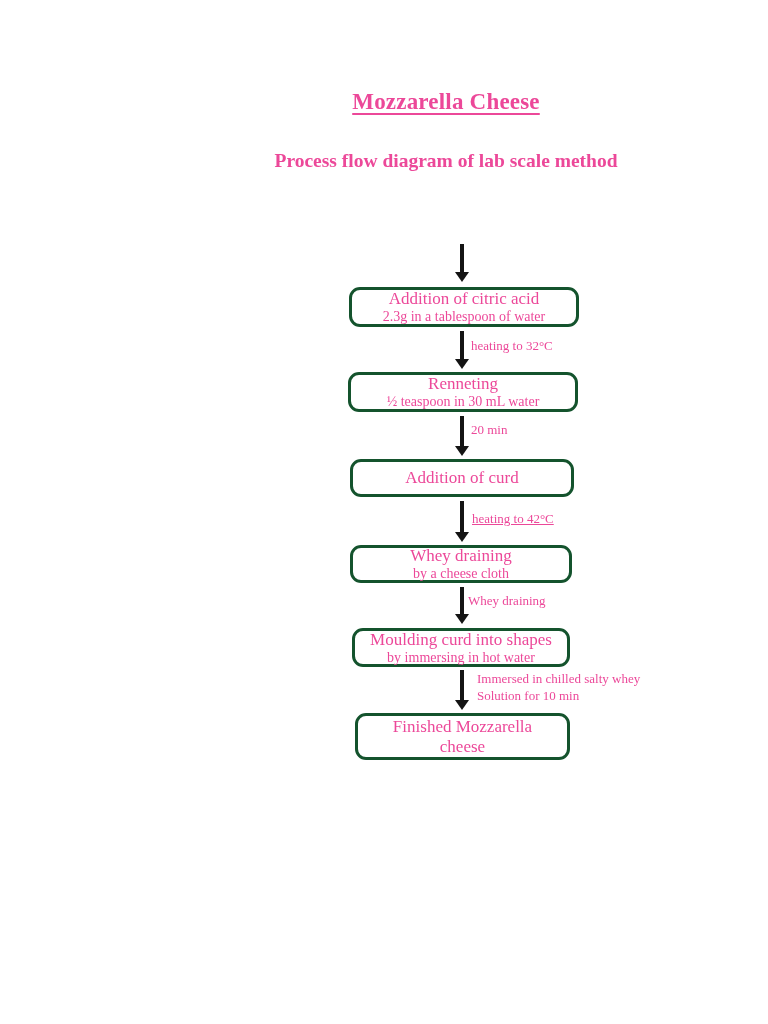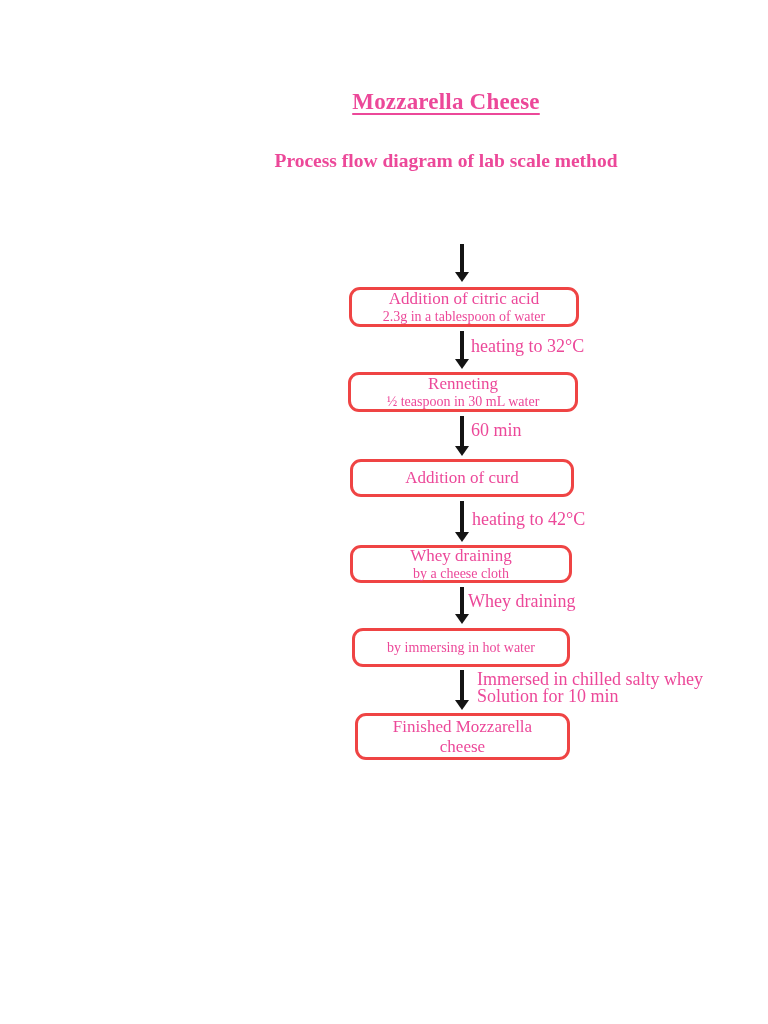--- a/index.html
+++ b/index.html
@@ -36,21 +36,21 @@
   .node-source {
     position: absolute;
     top: 204px; left: 288px; width: 226px;
     text-align: center;
   }
   .node-title { font-size: 17px; line-height: 20px; white-space: pre-line; }
   .node-sub   { font-size: 14px; line-height: 16px; }
   .box {
     position: absolute;
     box-sizing: border-box;
-    border: 3px solid #ef4444;
+    border: 3px solid #14532d;
     border-radius: 11px;
     background: #ffffff;
     display: flex;
     flex-direction: column;
     align-items: center;
     justify-content: center;
     text-align: center;
   }
   .arrow {
     position: absolute;
@@ -61,39 +61,39 @@
   }
   .arrow .shaft { width: 4px; flex: 1 1 auto; background: #141414; }
   .arrow .head {
     width: 0; height: 0;
     border-left: 7.5px solid transparent;
     border-right: 7.5px solid transparent;
     border-top: 10px solid #141414;
   }
   .alabel {
     position: absolute;
-    font-size: 18px;
+    font-size: 13px;
     line-height: 16.5px;
     white-space: pre-line;
   }
   #b1 { top: 283px; left: 287px; width: 230px; height: 40px; }
   #b2 { top: 368px; left: 286px; width: 230px; height: 40px; }
   #b3 { top: 455px; left: 288px; width: 224px; height: 38px; }
   #b4 { top: 541px; left: 288px; width: 222px; height: 38px; }
   #b5 { top: 624px; left: 290px; width: 218px; height: 39px; }
   #b6 { top: 709px; left: 293px; width: 215px; height: 47px; }
   #a1 { left: 392px; top: 240px; height: 38px; }
   #a2 { left: 392px; top: 327px; height: 38px; }
   #a3 { left: 392px; top: 412px; height: 40px; }
   #a4 { left: 392px; top: 497px; height: 41px; }
   #a5 { left: 392px; top: 583px; height: 37px; }
   #a6 { left: 392px; top: 666px; height: 40px; }
   #l2 { left: 409px; top: 334px; }
   #l3 { left: 409px; top: 418px; }
-  #l4 { left: 410px; top: 507px; }
+  #l4 { left: 410px; top: 507px; text-decoration: underline; }
   #l5 { left: 406px; top: 589px; }
   #l6 { left: 415px; top: 667px; }
 </style>
 </head>
 <body>
 
 <div class="page">
 
   <h1 class="doc-title">Mozzarella Cheese</h1>
   <h2 class="doc-subtitle">Process flow diagram of lab scale method</h2>
@@ -121,21 +121,21 @@
 
     <div class="box" id="b2">
       <div class="node-title">Renneting</div>
       <div class="node-sub">½ teaspoon in 30 mL water</div>
     </div>
 
     <div class="arrow" id="a3">
       <div class="shaft"></div>
       <div class="head"></div>
     </div>
-    <div class="alabel" id="l3">60 min</div>
+    <div class="alabel" id="l3">20 min</div>
 
     <div class="box" id="b3">
       <div class="node-title">Addition of curd</div>
     </div>
 
     <div class="arrow" id="a4">
       <div class="shaft"></div>
       <div class="head"></div>
     </div>
     <div class="alabel" id="l4">heating to 42°C</div>
@@ -145,20 +145,21 @@
       <div class="node-sub">by a cheese cloth</div>
     </div>
 
     <div class="arrow" id="a5">
       <div class="shaft"></div>
       <div class="head"></div>
     </div>
     <div class="alabel" id="l5">Whey draining</div>
 
     <div class="box" id="b5">
+      <div class="node-title">Moulding curd into shapes</div>
       <div class="node-sub">by immersing in hot water</div>
     </div>
 
     <div class="arrow" id="a6">
       <div class="shaft"></div>
       <div class="head"></div>
     </div>
     <div class="alabel" id="l6">Immersed in chilled salty whey
 Solution for 10 min</div>
 

